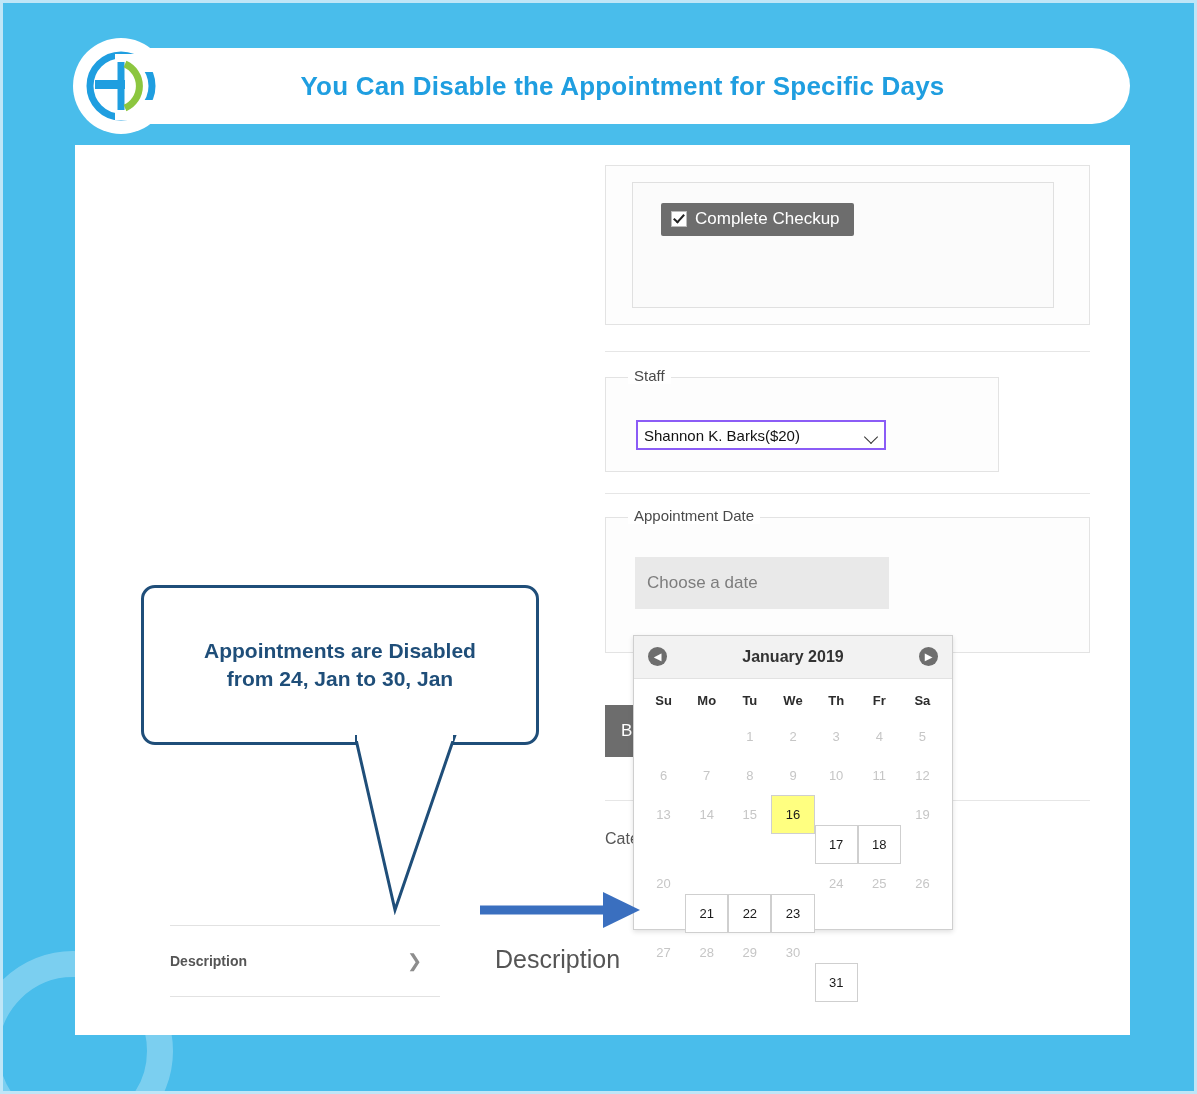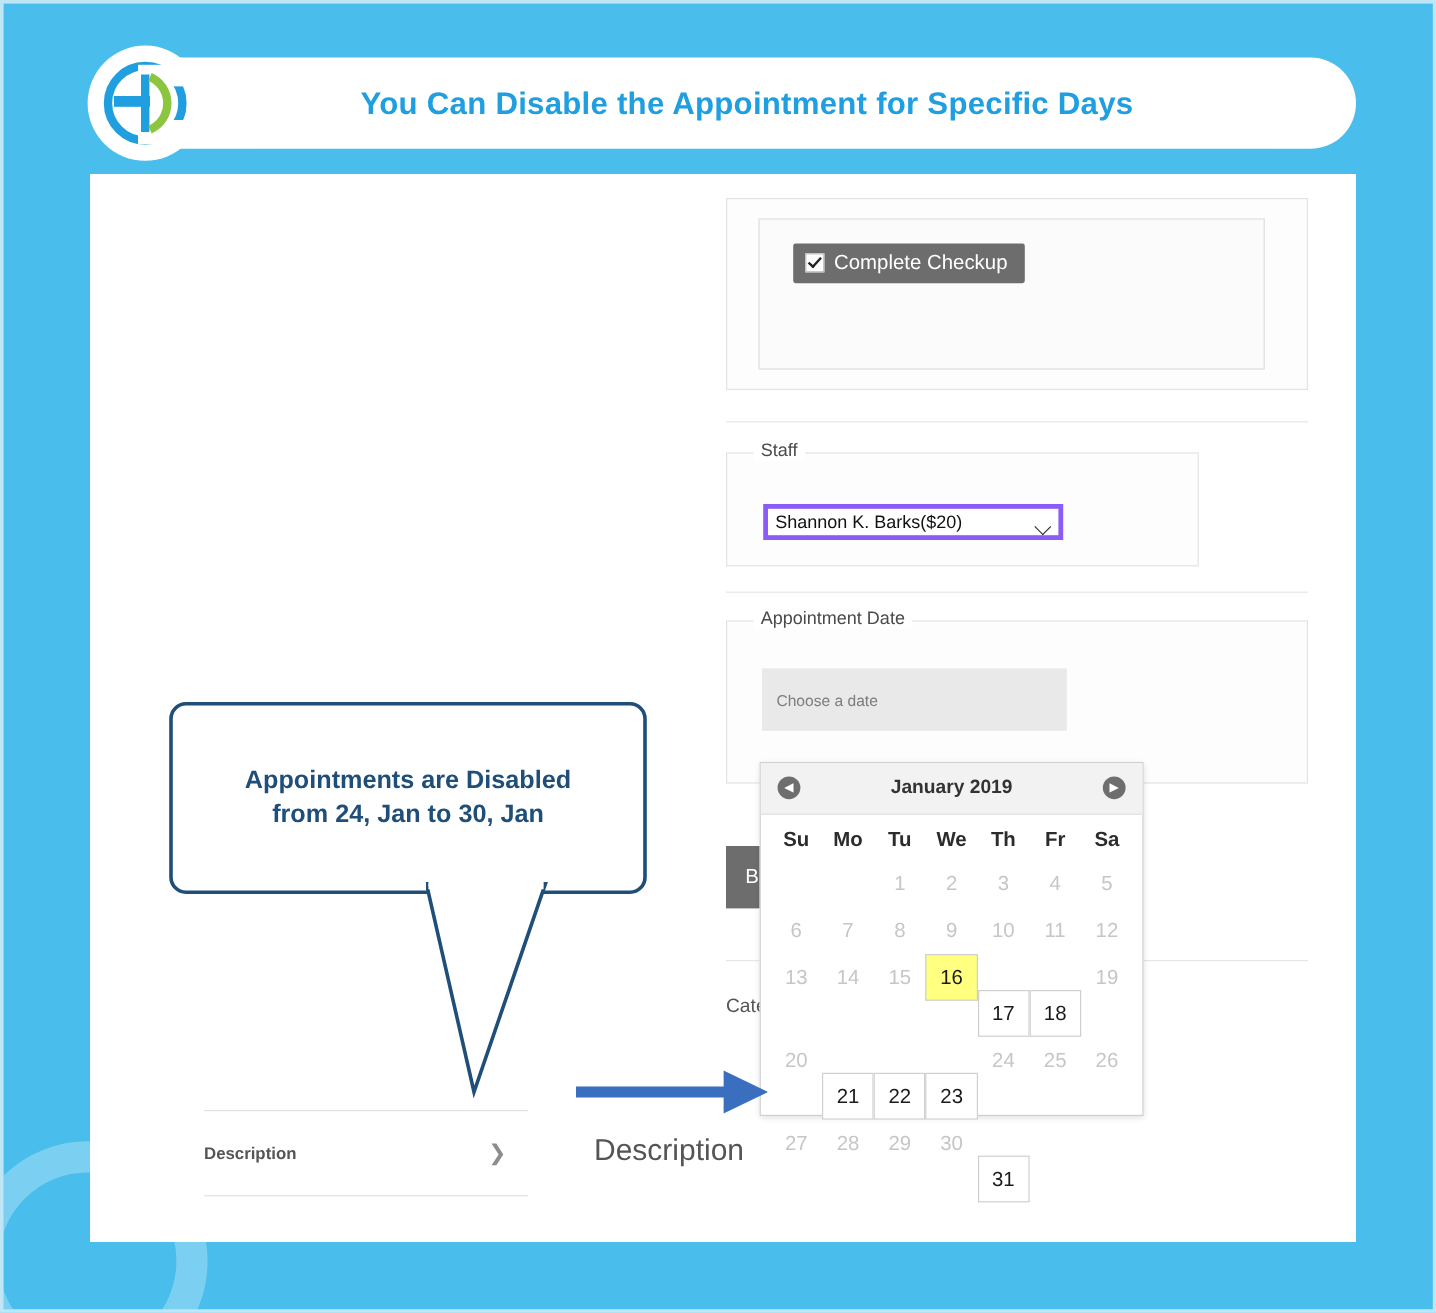--- a/index.html
+++ b/index.html
@@ -173,21 +173,21 @@
     width: 394px;
     height: 95px;
   }
   .select {
     position: absolute;
     left: 30px;
     top: 42px;
     width: 250px;
     height: 30px;
     box-sizing: border-box;
-    border: 4px solid #8b5cf6;
+    border: 2px solid #8b5cf6;
     background: #ffffff;
     font-size: 15px;
     color: #111;
     display: flex;
     align-items: center;
     padding: 0 42px 0 6px;
   }
   .select .caret {
     position: absolute;
     right: 8px;
@@ -210,21 +210,21 @@
     position: absolute;
     left: 30px;
     top: 40px;
     width: 254px;
     height: 52px;
     background: #e9e9e9;
     display: flex;
     align-items: center;
     padding-left: 12px;
     box-sizing: border-box;
-    font-size: 13px;
+    font-size: 17px;
     color: #7d7d7d;
   }
 
   
   .grey-btn {
     position: absolute;
     left: 530px;
     top: 560px;
     width: 120px;
     height: 52px;
@@ -298,21 +298,21 @@
   }
   .dp-row {
     display: flex;
   }
   .dp-cell {
     width: 44px;
     height: 39px;
     display: flex;
     align-items: center;
     justify-content: center;
-    font-size: 17px;
+    font-size: 13px;
     color: #3a3a3a;
     box-sizing: border-box;
   }
   .dp-dow {
     font-weight: bold;
     height: 34px;
     color: #2c2c2c;
   }
   .dp-cell.muted { color: #c6c6c6; }
   .dp-cell.enabled {

